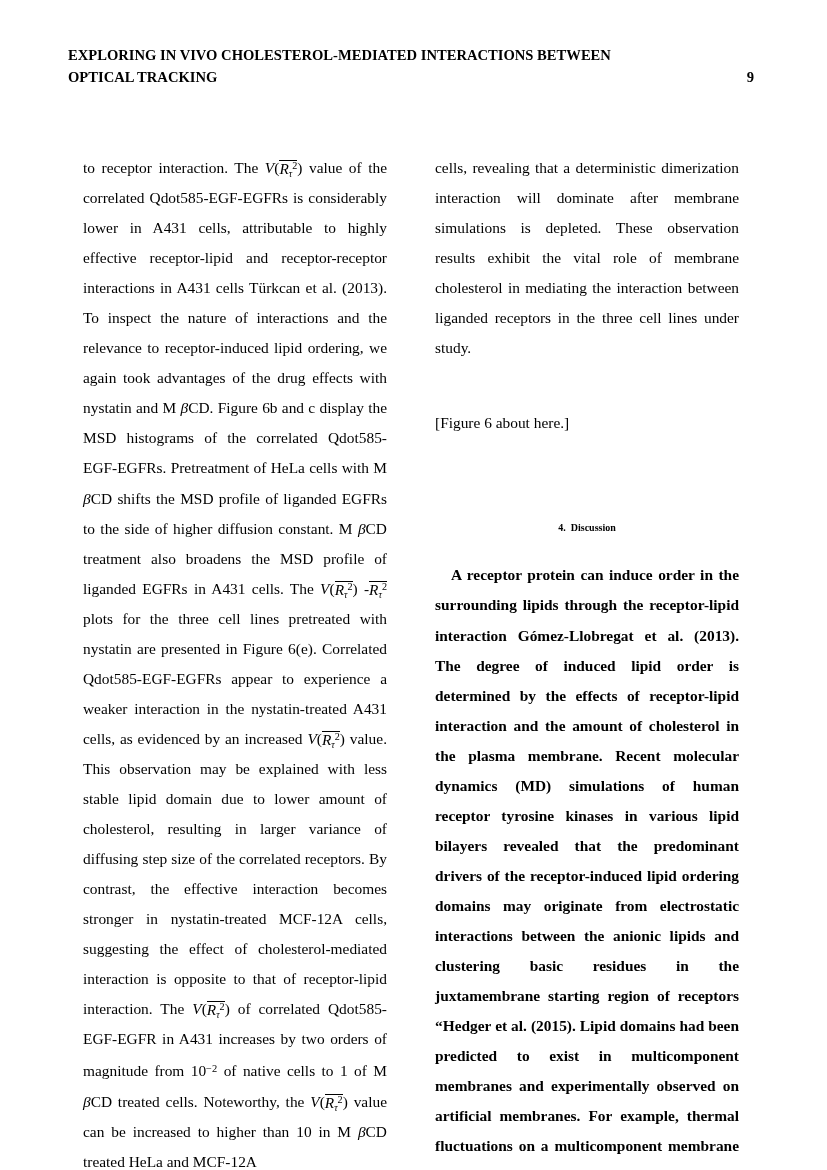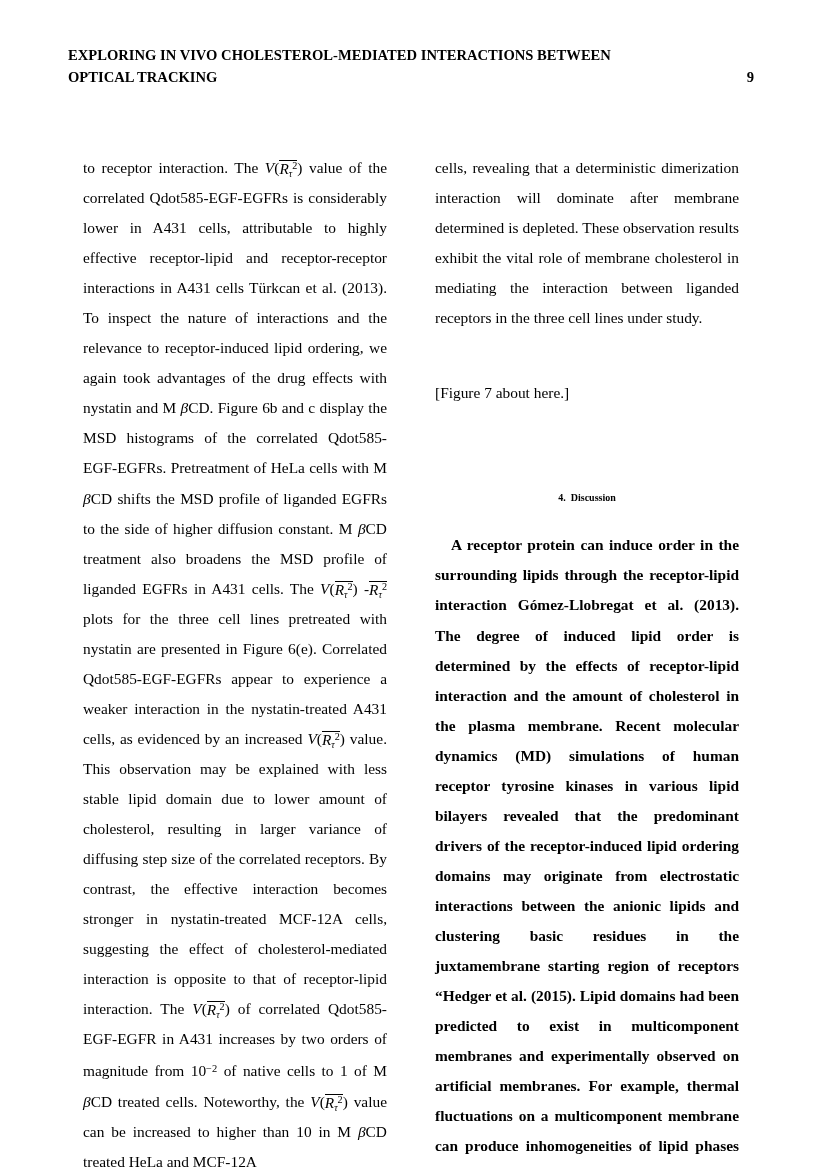--- a/index.html
+++ b/index.html
@@ -134,22 +134,22 @@
     </div>
   </div>
 
   <div class="columns">
 
     <div class="col">
       <p><span>to receptor interaction. The </span><span class="math"><span class="mvar">V</span><span>(</span><span class="ovl"><span class="mvar">R</span><span class="sub">τ</span><span class="sup">2</span></span><span>)</span></span><span> value of the correlated Qdot585-EGF-EGFRs is considerably lower in A431 cells, attributable to highly effective receptor-lipid and receptor-receptor interactions in A431 cells Türkcan et al. (2013). To inspect the nature of interactions and the relevance to receptor-induced lipid ordering, we again took advantages of the drug effects with nystatin and M </span><span class="beta">β</span><span>CD. Figure 6b and c display the MSD histograms of the correlated Qdot585-EGF-EGFRs. Pretreatment of HeLa cells with M </span><span class="beta">β</span><span>CD shifts the MSD profile of liganded EGFRs to the side of higher diffusion constant. M </span><span class="beta">β</span><span>CD treatment also broadens the MSD profile of liganded EGFRs in A431 cells. The </span><span class="math"><span class="mvar">V</span><span>(</span><span class="ovl"><span class="mvar">R</span><span class="sub">τ</span><span class="sup">2</span></span><span>)</span></span><span> -</span><span class="math"><span class="ovl"><span class="mvar">R</span><span class="sub">τ</span><span class="sup">2</span></span></span><span> plots for the three cell lines pretreated with nystatin are presented in Figure 6(e). Correlated Qdot585-EGF-EGFRs appear to experience a weaker interaction in the nystatin-treated A431 cells, as evidenced by an increased </span><span class="math"><span class="mvar">V</span><span>(</span><span class="ovl"><span class="mvar">R</span><span class="sub">τ</span><span class="sup">2</span></span><span>)</span></span><span> value. This observation may be explained with less stable lipid domain due to lower amount of cholesterol, resulting in larger variance of diffusing step size of the correlated receptors. By contrast, the effective interaction becomes stronger in nystatin-treated MCF-12A cells, suggesting the effect of cholesterol-mediated interaction is opposite to that of receptor-lipid interaction. The </span><span class="math"><span class="mvar">V</span><span>(</span><span class="ovl"><span class="mvar">R</span><span class="sub">τ</span><span class="sup">2</span></span><span>)</span></span><span> of correlated Qdot585-EGF-EGFR in A431 increases by two orders of magnitude from 10</span><span class="supn">−2</span><span> of native cells to 1 of M </span><span class="beta">β</span><span>CD treated cells. Noteworthy, the </span><span class="math"><span class="mvar">V</span><span>(</span><span class="ovl"><span class="mvar">R</span><span class="sub">τ</span><span class="sup">2</span></span><span>)</span></span><span> value can be increased to higher than 10 in M </span><span class="beta">β</span><span>CD treated HeLa and MCF-12A</span></p>
     </div>
 
     <div class="col">
-      <p>cells, revealing that a deterministic dimerization interaction will dominate after membrane determined is depleted. These observation results exhibit the vital role of membrane cholesterol in mediating the interaction between liganded receptors in the three cell lines under study.</p>
-      <p class="figure-note">[Figure 7 about here.]</p>
+      <p>cells, revealing that a deterministic dimerization interaction will dominate after membrane simulations is depleted. These observation results exhibit the vital role of membrane cholesterol in mediating the interaction between liganded receptors in the three cell lines under study.</p>
+      <p class="figure-note">[Figure 6 about here.]</p>
       <div class="section-head">
         <span class="num">4.</span><span>Discussion</span>
       </div>
       <p class="indent">A receptor protein can induce order in the surrounding lipids through the receptor-lipid interaction Gómez-Llobregat et al. (2013). The degree of induced lipid order is determined by the effects of receptor-lipid interaction and the amount of cholesterol in the plasma membrane. Recent molecular dynamics (MD) simulations of human receptor tyrosine kinases in various lipid bilayers revealed that the predominant drivers of the receptor-induced lipid ordering domains may originate from electrostatic interactions between the anionic lipids and clustering basic residues in the juxtamembrane starting region of receptors “Hedger et al. (2015). Lipid domains had been predicted to exist in multicomponent membranes and experimentally observed on artificial membranes. For example, thermal fluctuations on a multicomponent membrane can produce inhomogeneities of lipid phases because the order parameters of lipid systems depend not only on the lipid composition but also on the compositional difference of two lipid leaves Shlomovitz et al. (2014). Coupling between inner and outer leaves</p>
     </div>
 
   </div>
 </div>
 
 </body></html>

